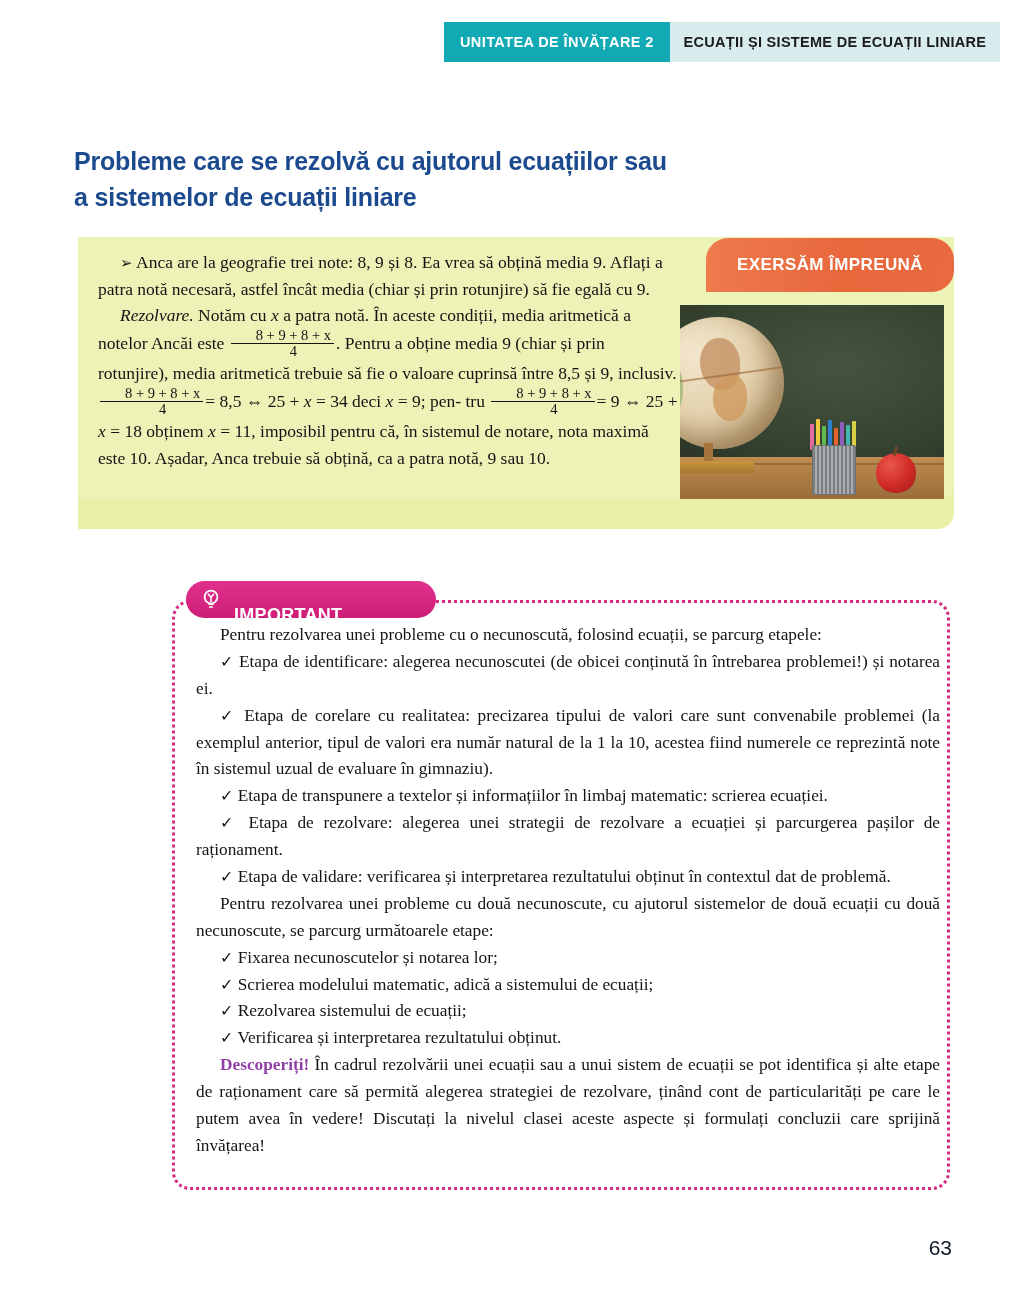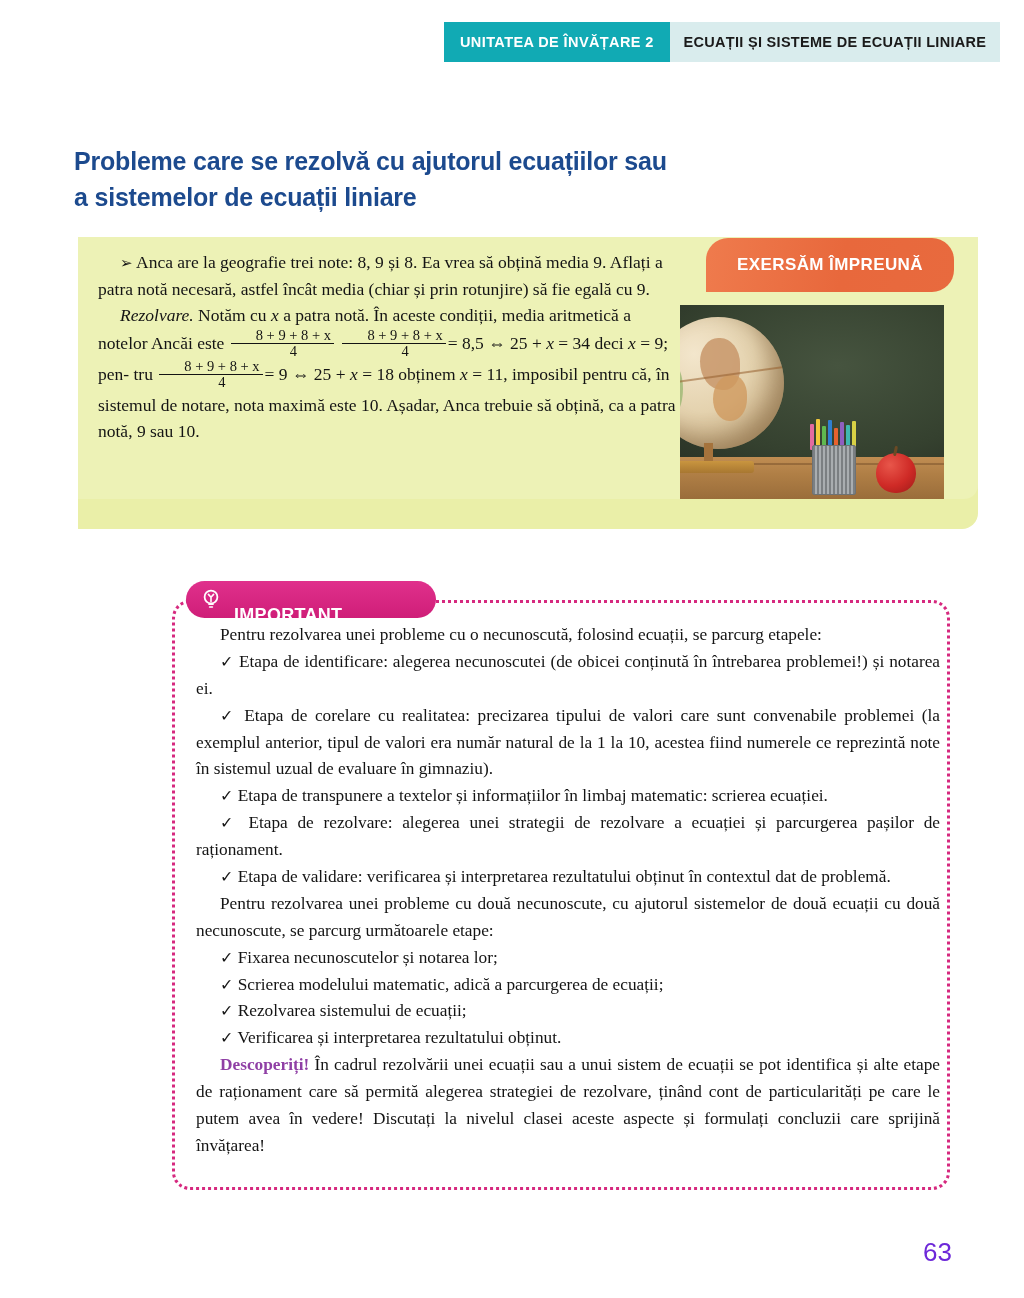--- a/index.html
+++ b/index.html
@@ -69,21 +69,20 @@
 
   
   .example-box {
     position: absolute;
     left: 78px;
     top: 237px;
     width: 876px;
     height: 292px;
     background: #eaefa8;
     border-radius: 0 0 16px 0;
-    padding-left: 24px;
   }
   .example-box .inner-fill {
     position: absolute;
     left: 0; top: 0; right: 0;
     height: 262px;
     background: #edf2b6;
     border-radius: 0 0 14px 0;
   }
   .example-text {
     position: absolute;
@@ -290,24 +289,24 @@
   .important-body p { margin: 0; }
   .important-body p.indent { text-indent: 24px; }
   .important-body p.last { text-align: left; }
   .check { font-size: 16px; }
   .discover { color: #8f3fa5; font-weight: bold; }
 
   
   .page-number {
     position: absolute;
     right: 72px;
-    bottom: 30px;
-    font-family: "Liberation Sans", sans-serif;
-    font-size: 26px;
-    color: #6d28d9;
+    bottom: 38px;
+    font-family: "Liberation Sans", sans-serif;
+    font-size: 21px;
+    color: #0f172a;
   }
 </style>
 </head>
 <body>
 
 <div class="header">
   <div class="header-unit">UNITATEA DE ÎNVĂȚARE 2</div>
   <div class="header-chapter">ECUAȚII ȘI SISTEME DE ECUAȚII LINIARE</div>
 </div>
 
@@ -325,21 +324,21 @@
       <span>Anca are la geografie trei note: 8, 9 și 8. Ea vrea să obțină media 9. Aflați a patra notă necesară, astfel încât media (chiar și prin rotunjire) să fie egală cu 9.</span>
     </p>
     <p class="indent">
       <span class="it">Rezolvare.</span>
       <span>Notăm cu</span>
       <span class="it">x</span>
       <span>a patra notă. În aceste condiții, media aritmetică a notelor Ancăi este</span>
       <span class="frac">
         <span class="num">8 + 9 + 8 + x</span>
         <span class="den">4</span>
-      </span>
+      </span><span>. Pentru a obține media 9 (chiar și prin rotunjire), media aritmetică trebuie să fie o valoare cuprinsă între 8,5 și 9, inclusiv.</span>
       <span class="frac">
         <span class="num">8 + 9 + 8 + x</span>
         <span class="den">4</span>
       </span><span>= 8,5 ⇔ 25 + </span><span class="it">x</span><span> = 34 deci </span><span class="it">x</span><span> = 9; pen-</span>
       <span>tru</span>
       <span class="frac">
         <span class="num">8 + 9 + 8 + x</span>
         <span class="den">4</span>
       </span><span>= 9 ⇔ 25 + </span><span class="it">x</span><span> = 18 obținem </span><span class="it">x</span><span> = 11, imposibil pentru</span>
       <span>că, în sistemul de notare, nota maximă este 10. Așadar, Anca trebuie să obțină, ca a patra notă, 9 sau 10.</span>
@@ -414,21 +413,21 @@
   </p>
 
   <p class="indent">Pentru rezolvarea unei probleme cu două necunoscute, cu ajutorul sistemelor de două ecuații cu două necunoscute, se parcurg următoarele etape:</p>
 
   <p class="indent last">
     <span class="check">✓</span>
     <span>Fixarea necunoscutelor și notarea lor;</span>
   </p>
   <p class="indent last">
     <span class="check">✓</span>
-    <span>Scrierea modelului matematic, adică a parcurgerea de ecuații;</span>
+    <span>Scrierea modelului matematic, adică a sistemului de ecuații;</span>
   </p>
   <p class="indent last">
     <span class="check">✓</span>
     <span>Rezolvarea sistemului de ecuații;</span>
   </p>
   <p class="indent last">
     <span class="check">✓</span>
     <span>Verificarea și interpretarea rezultatului obținut.</span>
   </p>
 

